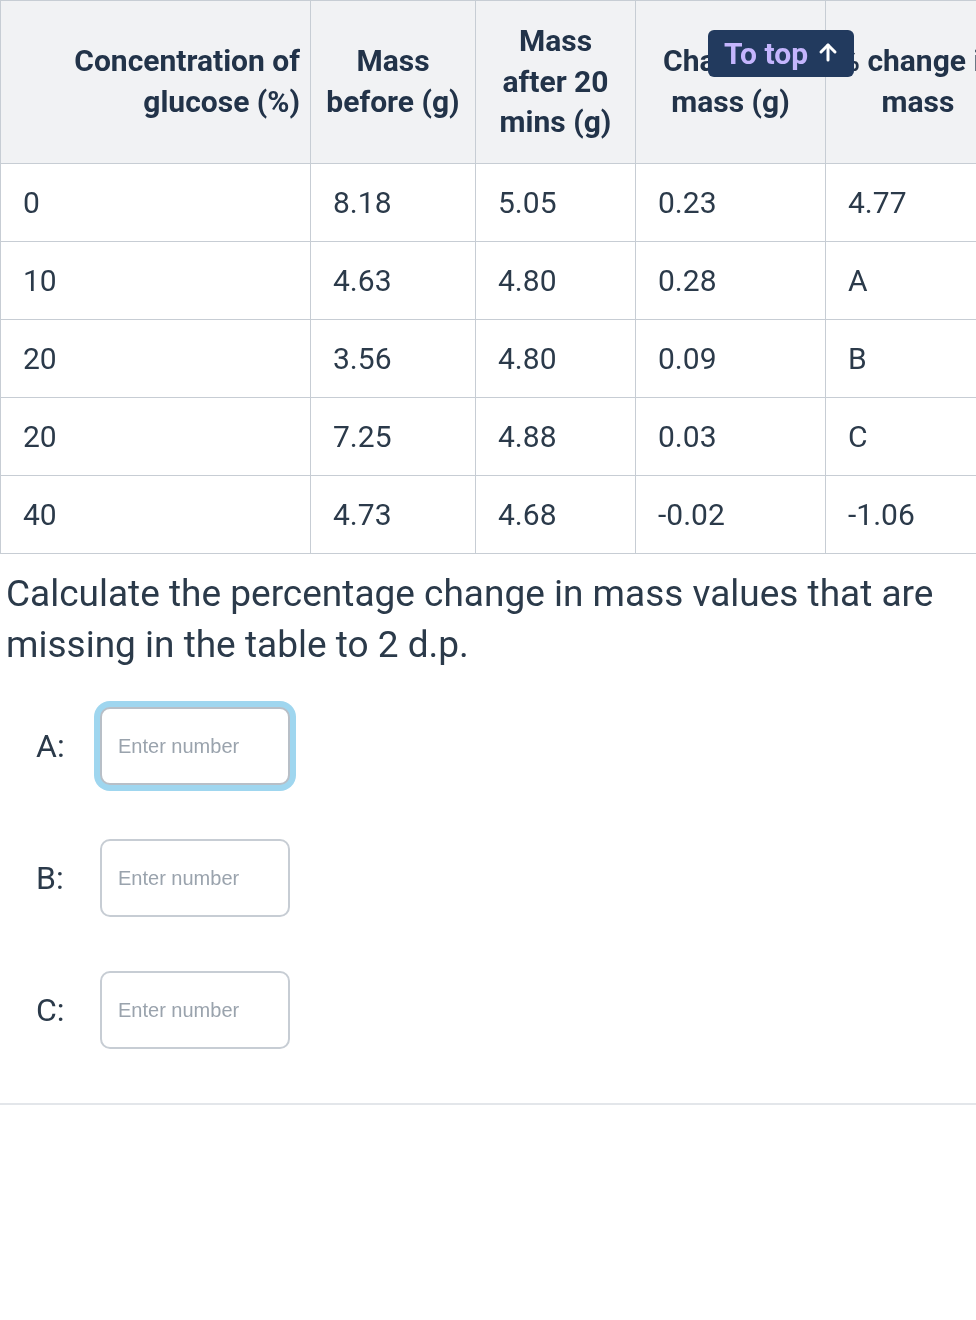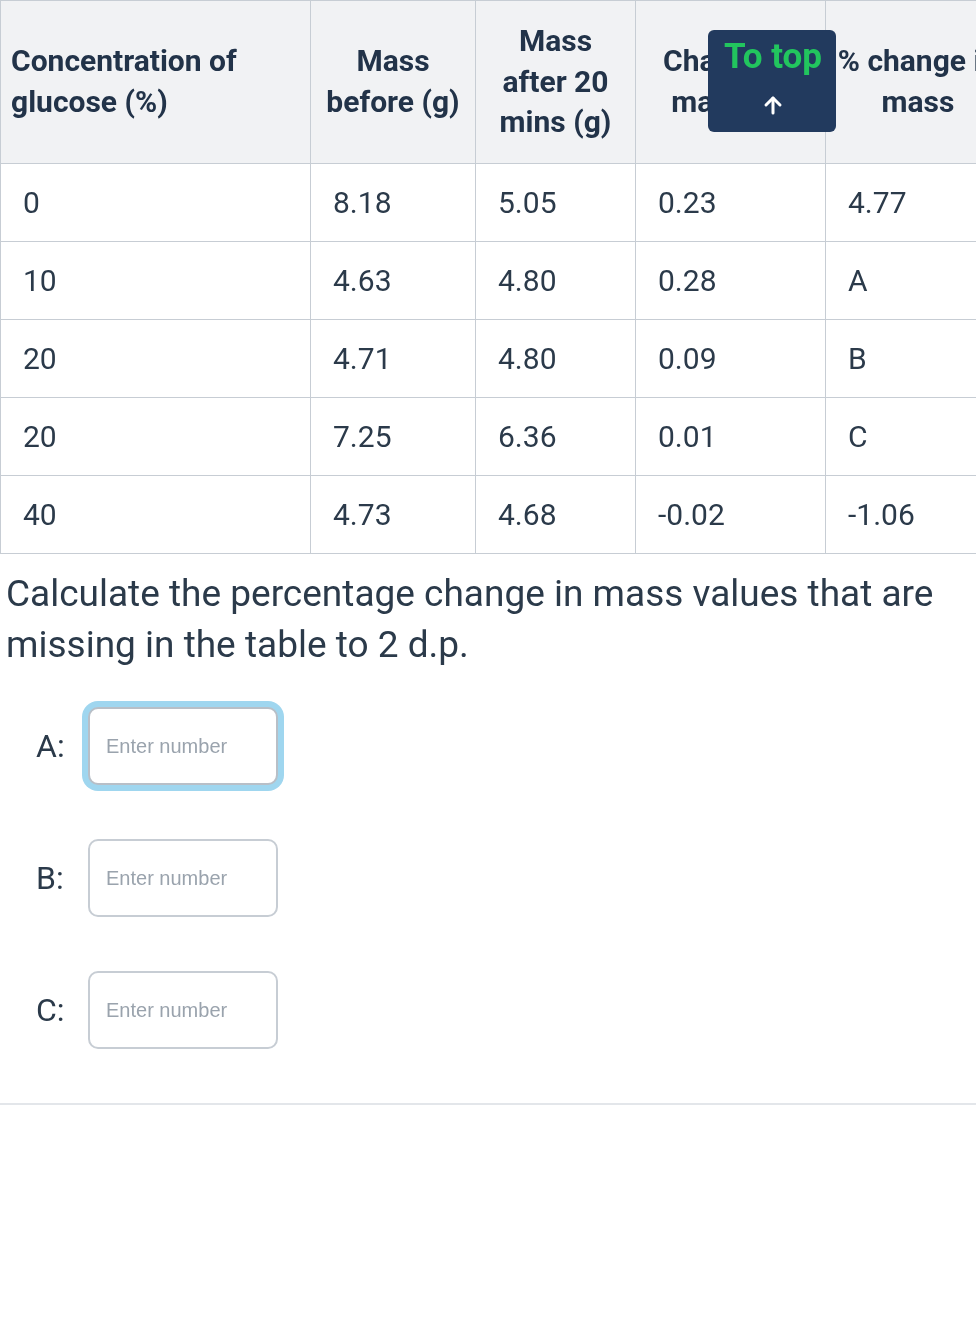--- a/index.html
+++ b/index.html
@@ -34,49 +34,48 @@
   th {
     background: #f1f2f4;
     color: #223349;
     font-weight: 700;
     text-align: center;
     vertical-align: middle;
     line-height: 1.35;
     padding: 20px 10px;
   }
   th:first-child {
-    text-align: left;
+    text-align: right;
   }
   td {
     color: #2b3a4a;
     font-weight: 400;
     height: 78px;
   }
   col.c1 { width: 310px; }
   col.c2 { width: 165px; }
   col.c3 { width: 160px; }
   col.c4 { width: 190px; }
   col.c5 { width: 185px; }
 
   .to-top {
     position: absolute;
     top: 30px;
     left: 708px;
     background: #223a5e;
-    color: #22c55e;
+    color: #c4b5fd;
     font-weight: 700;
-    font-size: 35px;
+    font-size: 30px;
     padding: 6px 14px 6px 16px;
     border-radius: 6px;
     display: flex;
     align-items: center;
     gap: 8px;
     cursor: pointer;
     z-index: 10;
-    flex-direction: column;
   }
   .to-top svg {
     width: 24px;
     height: 24px;
   }
 
   .instruction {
     font-size: 37px;
     color: #2b3a4a;
     padding: 14px 10px 0 6px;
@@ -100,20 +99,21 @@
   .answer-input {
     width: 190px;
     height: 78px;
     border: 2px solid #c7cdd4;
     border-radius: 10px;
     font-size: 20px;
     color: #9aa3ad;
     padding: 0 16px;
     outline: none;
     background: #ffffff;
+    margin-left: 12px;
   }
   .answer-input::placeholder {
     color: #9aa3ad;
   }
   .answer-input.focused {
     box-shadow: 0 0 0 6px #9fd6ef;
     border-color: #b8bfc7;
   }
   .bottom-rule {
     border: none;
@@ -162,30 +162,30 @@
     </tr>
     <tr>
       <td>10</td>
       <td>4.63</td>
       <td>4.80</td>
       <td>0.28</td>
       <td>A</td>
     </tr>
     <tr>
       <td>20</td>
-      <td>4.71</td>
+      <td>3.56</td>
       <td>4.80</td>
       <td>0.09</td>
       <td>B</td>
     </tr>
     <tr>
       <td>20</td>
       <td>7.25</td>
-      <td>6.36</td>
-      <td>0.01</td>
+      <td>4.88</td>
+      <td>0.03</td>
       <td>C</td>
     </tr>
     <tr>
       <td>40</td>
       <td>4.73</td>
       <td>4.68</td>
       <td>-0.02</td>
       <td>-1.06</td>
     </tr>
   </tbody>

